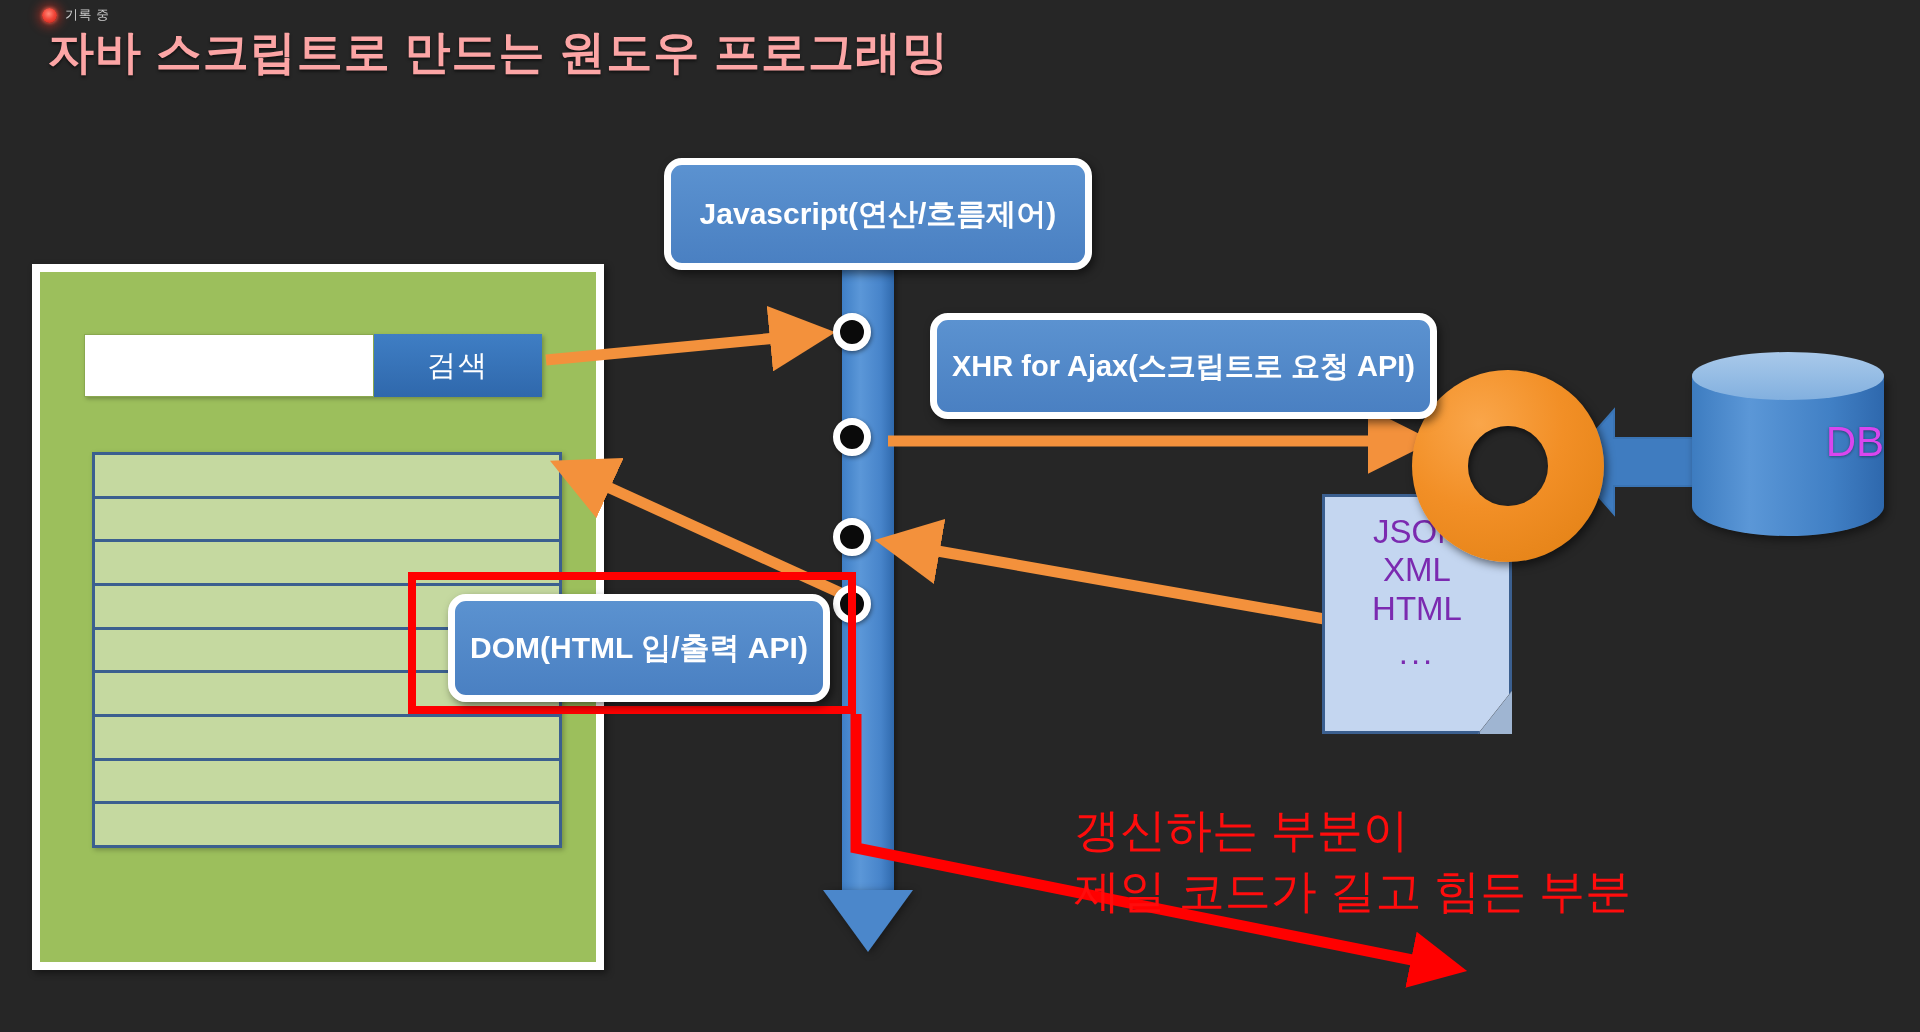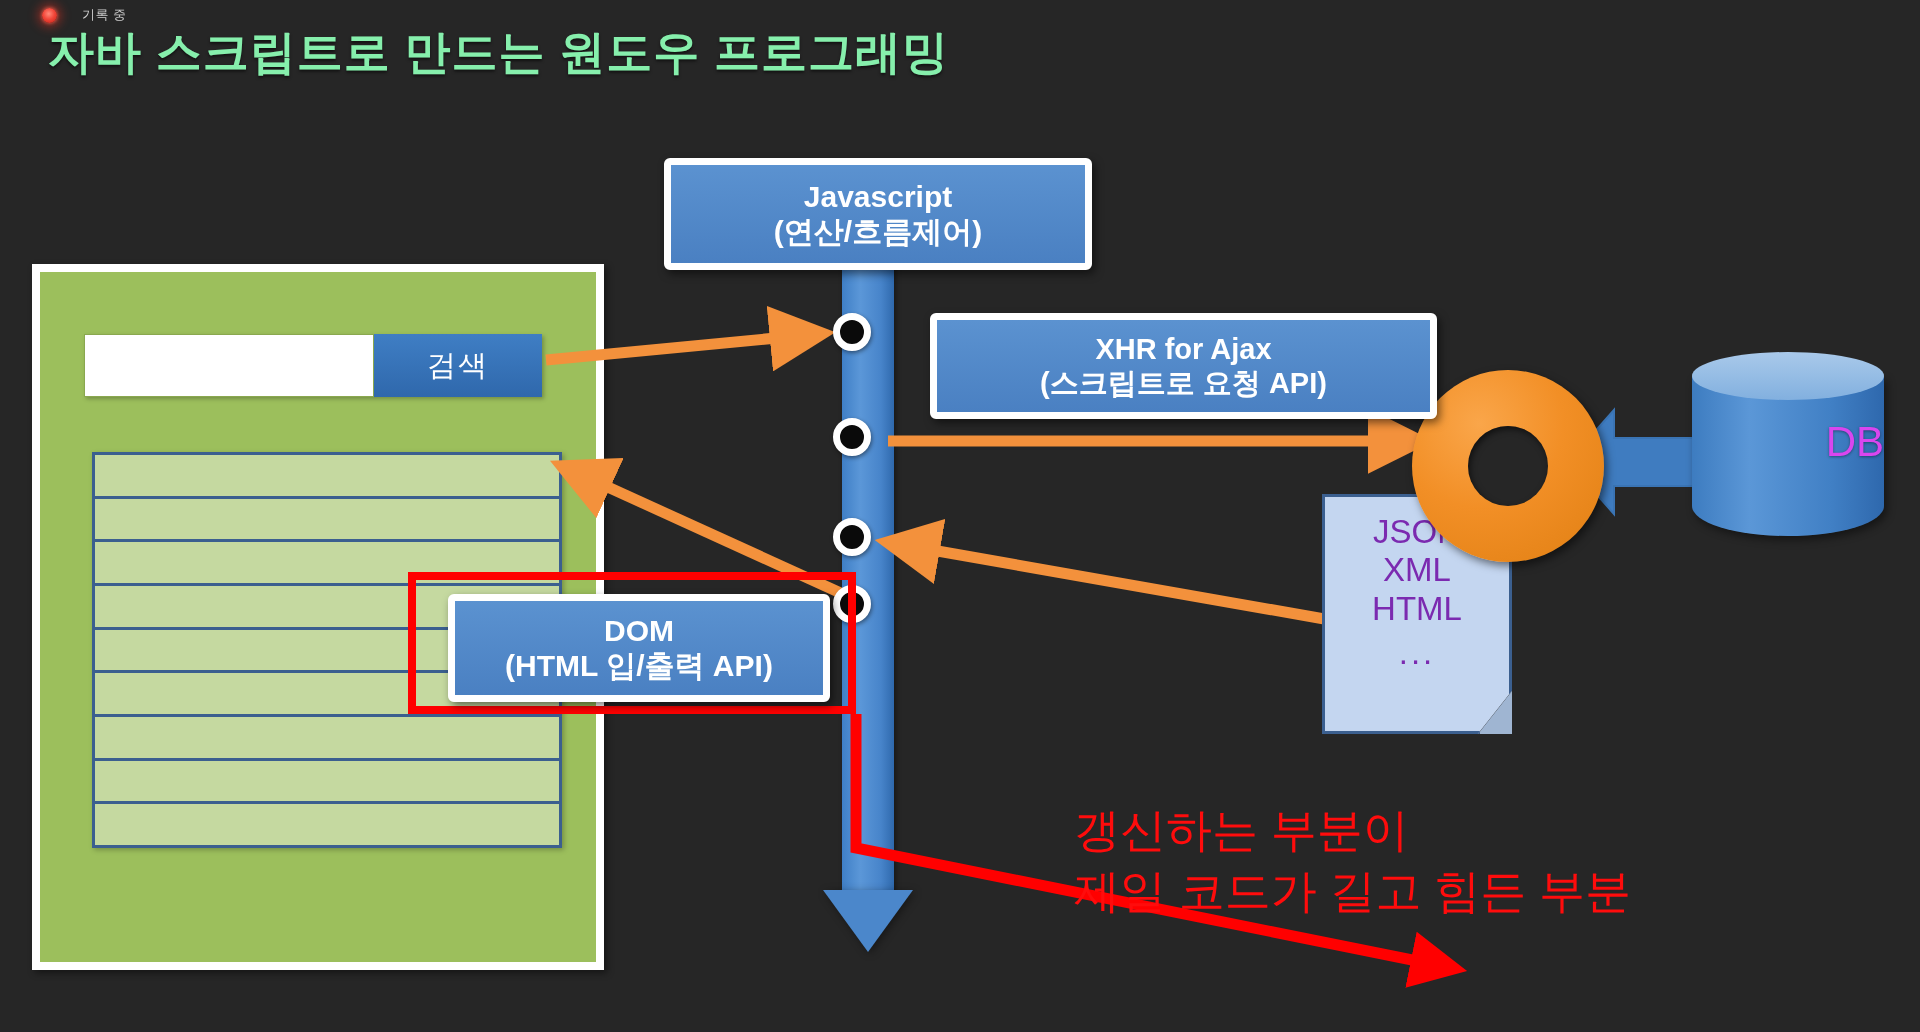--- a/index.html
+++ b/index.html
@@ -7,35 +7,35 @@
     width: 1920px; height: 1032px;
     background: #262626;
     overflow: hidden;
     font-family: "Liberation Sans", "DejaVu Sans", sans-serif;
   }
   #slide { position: relative; width: 1920px; height: 1032px; background: #262626; }
 
   
   #rec-badge {
     position: absolute; left: 10px; top: 6px;
-    display: flex; align-items: center; gap: 25px;
+    display: flex; align-items: center; gap: 8px;
     z-index: 60;
     padding-left: 32px;
   }
   #rec-dot {
     width: 15px; height: 15px; border-radius: 50%;
     background: radial-gradient(circle at 45% 38%, #ff8a7a 0%, #f2473a 45%, #c21d12 100%);
     box-shadow: 0 0 10px 5px rgba(235,50,35,0.40), 0 0 3px 1px rgba(255,120,100,0.6);
   }
   #rec-label { color: #cfcfcf; font-size: 13px; letter-spacing: .5px; }
 
   
   #title {
     position: absolute; left: 48px; top: 22px;
-    color: #86efac; font-size: 46px; font-weight: bold;
+    color: #fca5a5; font-size: 46px; font-weight: bold;
     letter-spacing: 1px; white-space: nowrap;
     text-shadow: 0 2px 3px rgba(0,0,0,.55);
   }
 
   
   #green-panel {
     position: absolute; left: 32px; top: 264px;
     width: 572px; height: 706px;
     background: #9cbf5c;
     border: 8px solid #ffffff;
@@ -101,23 +101,23 @@
   #dot1 { top: 313px; }
   #dot2 { top: 418px; }
   #dot3 { top: 518px; }
   #dot4 { top: 585px; }
 
   
   .blue-box {
     position: absolute;
     background: linear-gradient(180deg,#5b92d0 0%, #4a80c2 100%);
     border: 7px solid #ffffff;
-    border-radius: 6px;
+    border-radius: 18px;
     color: #ffffff; font-weight: bold;
-    display: flex; flex-direction: column;
+    display: flex; 
     align-items: center; justify-content: center;
     text-align: center; line-height: 1.18;
     box-shadow: 3px 4px 8px rgba(0,0,0,.5);
     z-index: 20;
   }
   #box-javascript { left: 664px; top: 158px; width: 428px; height: 112px; font-size: 30px; }
   #box-xhr       { left: 930px; top: 313px; width: 507px; height: 106px; font-size: 29px; }
   #box-dom       { left: 448px; top: 594px; width: 382px; height: 108px; font-size: 30px; }
 
   

